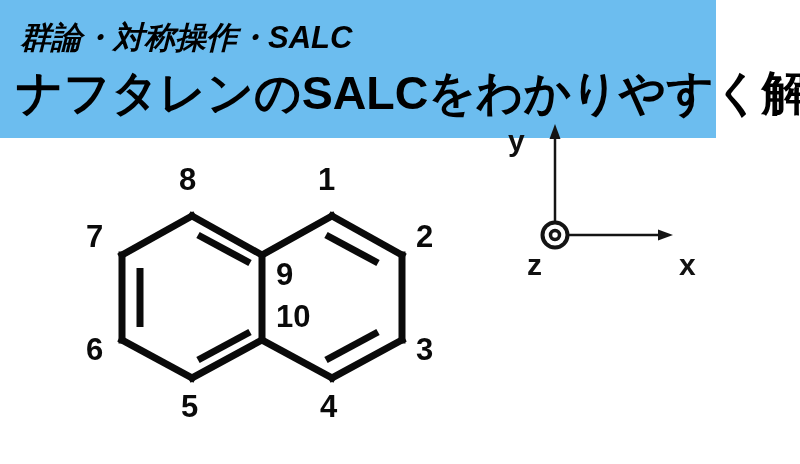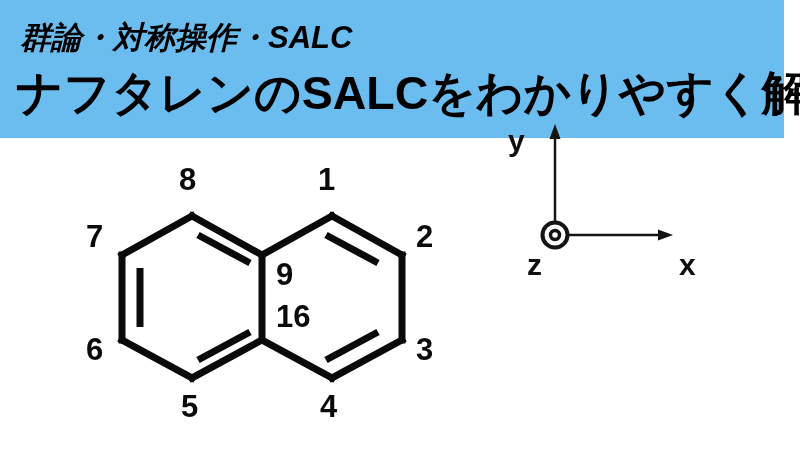--- a/index.html
+++ b/index.html
@@ -14,21 +14,21 @@
     background: #ffffff;
     overflow: hidden;
     font-family: "Liberation Sans", "DejaVu Sans", sans-serif;
   }
 
   
   #banner {
     position: absolute;
     left: 0;
     top: 0;
-    width: 784px;
+    width: 716px;
     height: 138px;
     background: #6CBDEF;
   }
   #subtitle {
     position: absolute;
     left: 20px;
     top: 22px;
     font-size: 31px;
     font-weight: bold;
     font-style: italic;
@@ -134,21 +134,21 @@
 
   <div class="atom-label" style="left:318px; top:164px;"><span>1</span></div>
   <div class="atom-label" style="left:416px; top:221px;"><span>2</span></div>
   <div class="atom-label" style="left:416px; top:334px;"><span>3</span></div>
   <div class="atom-label" style="left:320px; top:391px;"><span>4</span></div>
   <div class="atom-label" style="left:181px; top:391px;"><span>5</span></div>
   <div class="atom-label" style="left:86px;  top:334px;"><span>6</span></div>
   <div class="atom-label" style="left:86px;  top:221px;"><span>7</span></div>
   <div class="atom-label" style="left:179px; top:164px;"><span>8</span></div>
   <div class="atom-label" style="left:276px; top:259px;"><span>9</span></div>
-  <div class="atom-label" style="left:276px; top:301px;"><span>16</span></div>
+  <div class="atom-label" style="left:276px; top:301px;"><span>10</span></div>
 
   <div id="axes">
     <svg width="230" height="170" viewBox="0 0 230 170">
 
       <line x1="60" y1="115" x2="60" y2="14" stroke="#141414" stroke-width="2.5"></line>
 
       <polygon points="60,4 54.5,19 65.5,19" fill="#141414"></polygon>
 
       <line x1="60" y1="115" x2="168" y2="115" stroke="#141414" stroke-width="2.5"></line>
 

